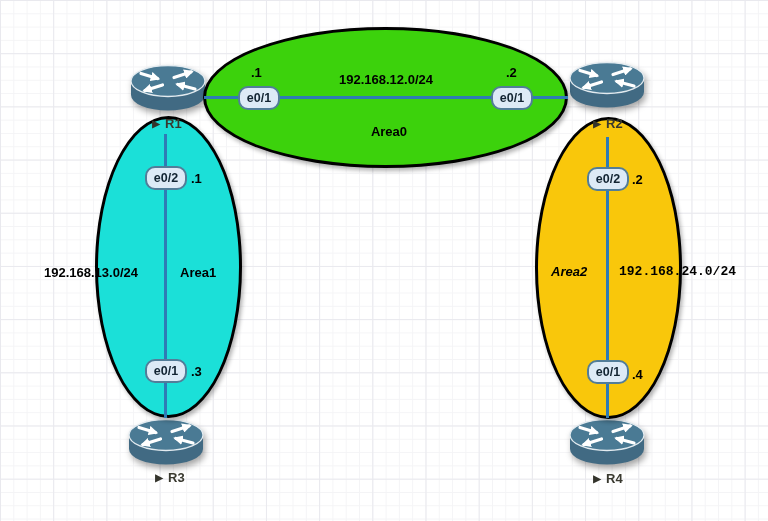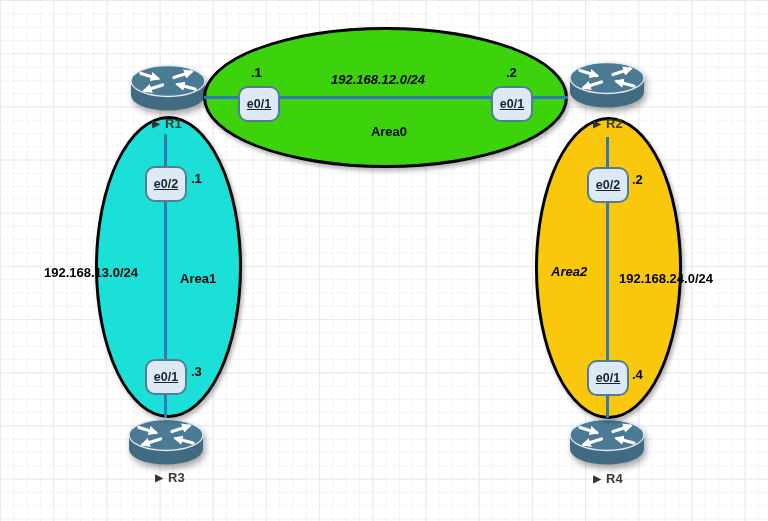--- a/index.html
+++ b/index.html
@@ -19,24 +19,24 @@
     box-shadow:2px 3px 4px rgba(0,0,0,.3);
   }
   #area0-ellipse{left:203px;top:27px;width:365px;height:141px;background:#3cd20c;}
   #area1-ellipse{left:95px;top:116px;width:147px;height:302px;background:#1be0d8;}
   #area2-ellipse{left:535px;top:117px;width:147px;height:302px;background:#f9c70b;}
   .edge{position:absolute;background:#2f7bb5;}
   #edge-r1-r2{left:204px;top:96px;width:364px;height:3px;}
   #edge-r1-r3{left:164px;top:134px;width:3px;height:284px;}
   #edge-r2-r4{left:606px;top:137px;width:3px;height:281px;}
   .badge{
-    position:absolute;box-sizing:border-box;width:42px;height:36px;
+    position:absolute;box-sizing:border-box;width:42px;height:24px;
     background:#ddeaf6;border:2.5px solid #527d99;border-radius:10px;
     display:flex;align-items:center;justify-content:center;
-    font-weight:bold;font-size:12.5px;color:#122432;text-decoration:underline;
+    font-weight:bold;font-size:12.5px;color:#122432;
   }
   .lbl{position:absolute;font-weight:bold;font-size:13px;color:#000;white-space:nowrap;}
   .lbl.center{text-align:center;}
   .rlabel{
     position:absolute;width:60px;display:flex;align-items:center;justify-content:center;
     gap:5px;font-weight:bold;font-size:13px;color:#39392f;white-space:nowrap;
   }
   .rlabel .tri{font-size:10px;color:#33332b;line-height:1;}
   .router{position:absolute;width:80px;height:56px;filter:drop-shadow(2px 4px 3px rgba(0,0,0,.35));}
   .router svg{display:block;width:100%;height:100%;}
@@ -134,26 +134,26 @@
   <div class="badge" style="left:587px;top:167px;">e0/2</div>
   <div class="badge" style="left:587px;top:360px;">e0/1</div>
 
   <div class="lbl" style="left:251px;top:65px;">.1</div>
   <div class="lbl" style="left:506px;top:65px;">.2</div>
   <div class="lbl" style="left:191px;top:171px;">.1</div>
   <div class="lbl" style="left:191px;top:364px;">.3</div>
   <div class="lbl" style="left:632px;top:172px;">.2</div>
   <div class="lbl" style="left:632px;top:367px;">.4</div>
 
-  <div class="lbl center" style="left:278px;top:72px;width:200px;font-style:italic;">192.168.12.0/24</div>
+  <div class="lbl center" style="left:286px;top:72px;width:200px;">192.168.12.0/24</div>
   <div class="lbl" style="left:44px;top:265px;">192.168.13.0/24</div>
-  <div class="lbl" style="left:619px;top:271px;">192.168.24.0/24</div>
+  <div class="lbl" style="left:619px;top:264px;font-family:Liberation Mono, monospace;">192.168.24.0/24</div>
 
   <div class="lbl center" style="left:339px;top:124px;width:100px;text-align:center;">Area0</div>
-  <div class="lbl" style="left:180px;top:271px;">Area1</div>
+  <div class="lbl" style="left:180px;top:265px;">Area1</div>
   <div class="lbl" style="left:551px;top:264px;font-style:italic;">Area2</div>
 
   <div class="rlabel" style="left:137px;top:116px;">
     <span class="tri">▶</span>
     <span>R1</span>
   </div>
   <div class="rlabel" style="left:578px;top:116px;">
     <span class="tri">▶</span>
     <span>R2</span>
   </div>

